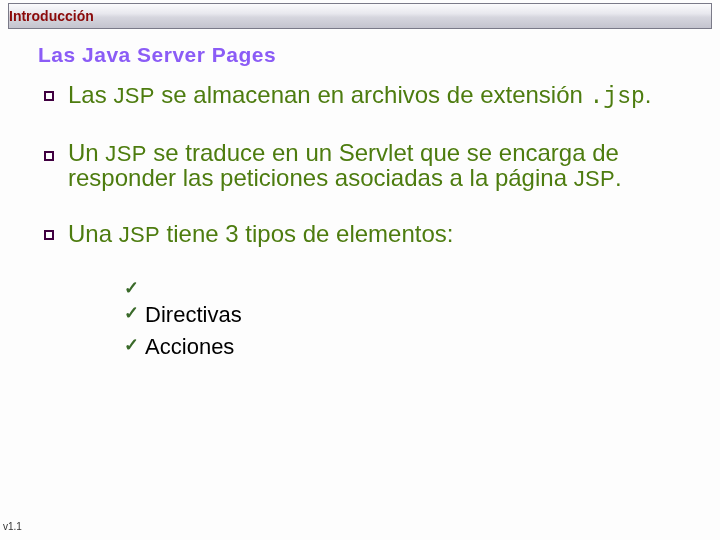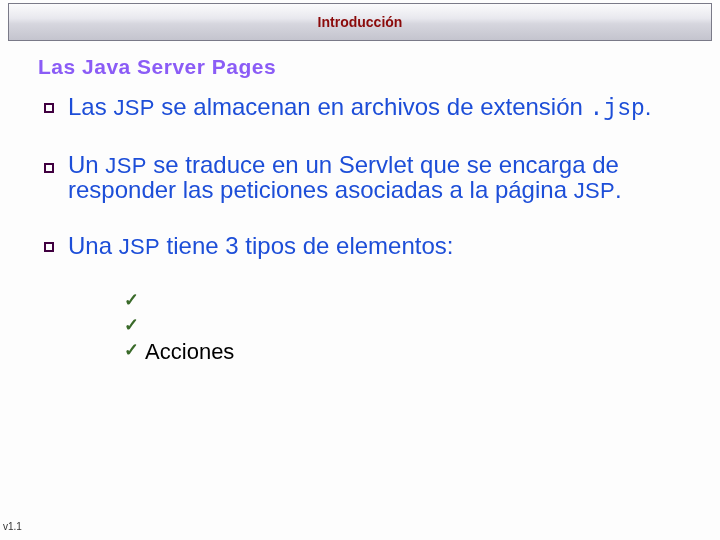--- a/index.html
+++ b/index.html
@@ -5,27 +5,27 @@
   * { margin: 0; padding: 0; box-sizing: border-box; }
   html, body { width: 720px; height: 540px; overflow: hidden; }
   body {
     background: #fdfdfd;
     font-family: Arial, "Helvetica Neue", sans-serif;
     color: #000;
     position: relative;
   }
   .header-bar {
     position: relative;
-    height: 38px;
+    height: 26px;
     margin: 3px 8px 14px 8px;
     border: 1px solid #7a7a88;
     background: linear-gradient(to bottom, #fbfbfc 0%, #e8e8ee 40%, #d6d6de 55%, #c4c4ce 100%);
     display: flex;
     align-items: center;
-    justify-content: center;
+    justify-content: flex-start;
   }
   .header-title {
     color: #8b0a0a;
     font-weight: bold;
     font-size: 14px;
   }
   .page-title {
     margin: 14px 0 14px 38px;
     font-family: "Arial Black", Arial, sans-serif;
     font-weight: 900;
@@ -47,21 +47,21 @@
     height: 10px;
     border: 2px solid #400040;
     background: transparent;
     margin-top: 10px;
     margin-right: 14px;
     flex: 0 0 auto;
   }
   .item-text {
     font-size: 24px;
     line-height: 1.18;
-    color: #1d4ed8;
+    color: #4d7c0f;
   }
   .sc {
     font-variant: small-caps;
     font-size: 22px;
     letter-spacing: 0.3px;
   }
   .mono {
     font-family: "Courier New", monospace;
     font-size: 23px;
   }
@@ -129,20 +129,21 @@
       <span>Una </span><span class="sc">JSP</span><span> tiene 3 tipos de elementos:</span>
     </div>
   </div>
 
   <div class="checklist">
     <div class="check-row">
       <span class="check">✓</span>
     </div>
     <div class="check-row">
       <span class="check">✓</span>
+      <span class="check-text">Directivas</span>
     </div>
     <div class="check-row">
       <span class="check">✓</span>
       <span class="check-text">Acciones</span>
     </div>
   </div>
 
 </div>
 
 <div class="version">v1.1</div>

